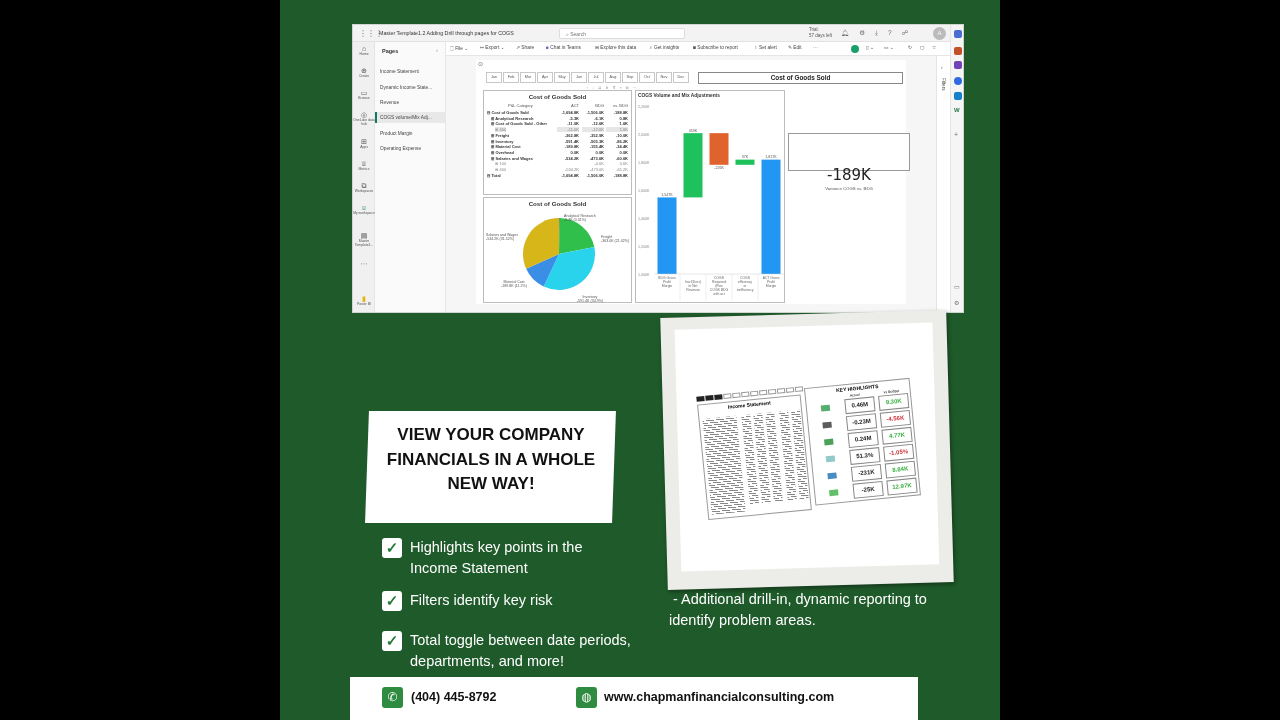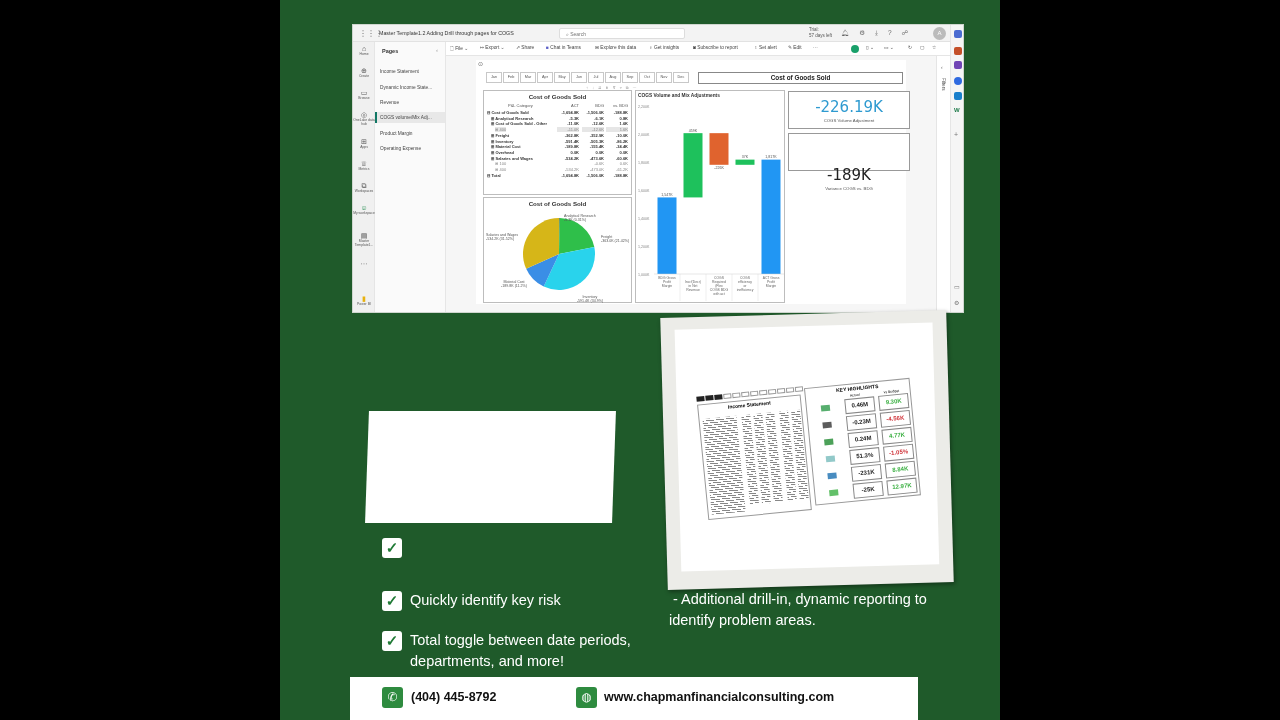--- a/index.html
+++ b/index.html
@@ -282,24 +282,20 @@
               <text x="135" y="67.12" font-size="3.6" fill="#555" text-anchor="middle" font-family="Liberation Sans, sans-serif">1,817K</text>
               <line x1="122" y1="183" x2="122" y2="210" stroke="#ddd" stroke-width="0.5"></line>
               <text x="135" y="188" font-size="3.4" fill="#666" text-anchor="middle" font-family="Liberation Sans, sans-serif">ACT Gross</text>
               <text x="135" y="192" font-size="3.4" fill="#666" text-anchor="middle" font-family="Liberation Sans, sans-serif">Profit</text>
               <text x="135" y="196" font-size="3.4" fill="#666" text-anchor="middle" font-family="Liberation Sans, sans-serif">Margin</text>
               <line x1="18" y1="183" x2="148" y2="183" stroke="#ccc" stroke-width="0.5"></line>
             </svg>
         </div>
 
         <div style="position:absolute;left:312px;top:31px;width:122px;height:124px">
-          <div class="kpi" style="top:0">
-            <div class="kpi-val" id="kpi0" style="color: rgb(46, 154, 208);">-226.19K</div>
-            <div class="kpi-lbl">COGS Volume Adjustment</div>
-          </div>
           <div class="kpi" style="top:42px">
             <div class="kpi-val" id="kpi1" style="color: rgb(34, 34, 34); margin-top: 32px;">-189K</div>
             <div class="kpi-lbl">Variance COGS vs. BDG</div>
           </div>
         </div>
       </div>
 
     </div>
 
     <div class="filters-tab">
@@ -369,27 +365,29 @@
               <div style="position: absolute; left: 14px; top: 103px; width: 9px; height: 6px; background: rgb(60, 176, 67); opacity: 0.8;"></div>
               <div class="mini-kpi" style="left: 38px; top: 99px; color: rgb(34, 34, 34);">-25K</div>
               <div class="mini-kpi" style="left: 72px; top: 99px; color: rgb(60, 176, 67);">12.97K</div>
             </div>
         </div>
       </div>
     </div>
   </div>
 
   <div class="headline-box"></div>
+  <div class="headline">VIEW YOUR COMPANY FINANCIALS IN A WHOLE NEW WAY!</div>
 
   <div class="bullet" style="top:537px;width:240px">
     <span class="check">✓</span>
+    <span class="bullet-text">Highlights key points in the Income Statement</span>
   </div>
   <div class="bullet" style="top:590px;width:240px">
     <span class="check">✓</span>
-    <span class="bullet-text">Quickly identify key risk</span>
+    <span class="bullet-text">Filters identify key risk</span>
   </div>
   <div class="bullet" style="top:630px;width:260px">
     <span class="check">✓</span>
     <span class="bullet-text">Total toggle between date periods, departments, and more!</span>
   </div>
 
   <div class="custom-text">
     <div style="white-space:pre-wrap"> - Additional drill-in, dynamic reporting to identify problem areas.</div>
   </div>
 

